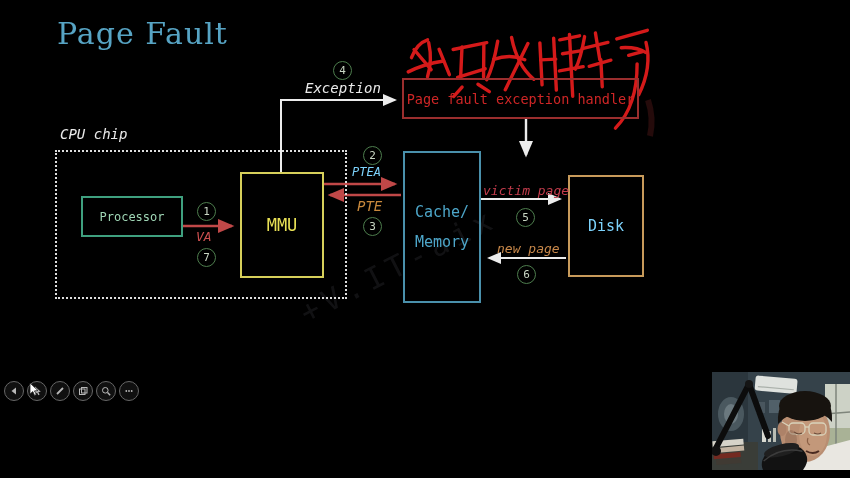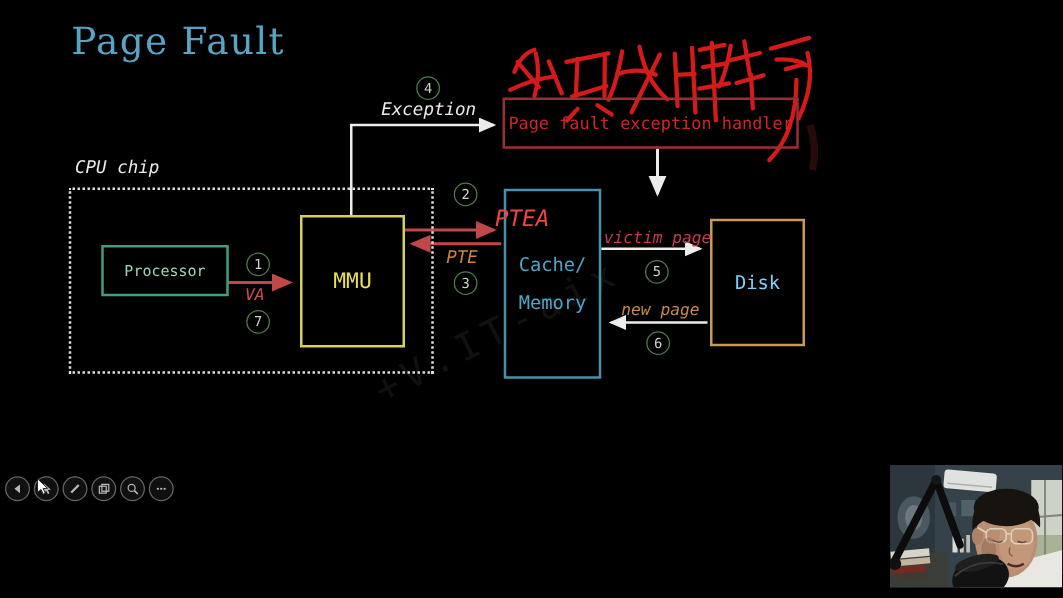--- a/index.html
+++ b/index.html
@@ -111,21 +111,21 @@
   <div class="box" style="left:568px;top:175px;width:72px;height:98px;border-color:#c79a5a;color:#7dd3fc;font-size:15px;">
     <span>Disk</span>
   </div>
 
   <div class="box" style="left:402px;top:78px;width:233px;height:37px;border-color:#9b2e2e;color:#cf2626;font-size:13.5px;">
     <span>Page fault exception handler</span>
   </div>
 
   <div class="lbl" style="left:305px;top:80px;color:#eaeaea;font-size:14px;">Exception</div>
   <div class="lbl" style="left:196px;top:229px;color:#cc4f4f;font-size:13px;">VA</div>
-  <div class="lbl" style="left:352px;top:165px;color:#ef4444;font-size:18px;margin-left:44px;">PTEA</div>
+  <div class="lbl" style="left:352px;top:165px;color:#7dd3fc;font-size:12px;">PTEA</div>
   <div class="lbl" style="left:357px;top:198px;color:#c8883c;font-size:14px;">PTE</div>
   <div class="lbl" style="left:483px;top:183px;color:#c43c4c;font-size:13px;">victim page</div>
   <div class="lbl" style="left:497px;top:241px;color:#c8884a;font-size:13px;">new page</div>
 
   <div class="step" style="left:197px;top:202px;">
       <span>1</span>
     </div>
   <div class="step" style="left:363px;top:146px;">
       <span>2</span>
     </div>

